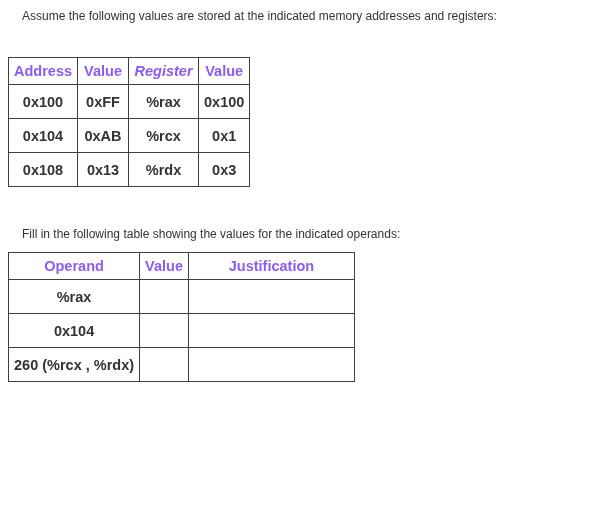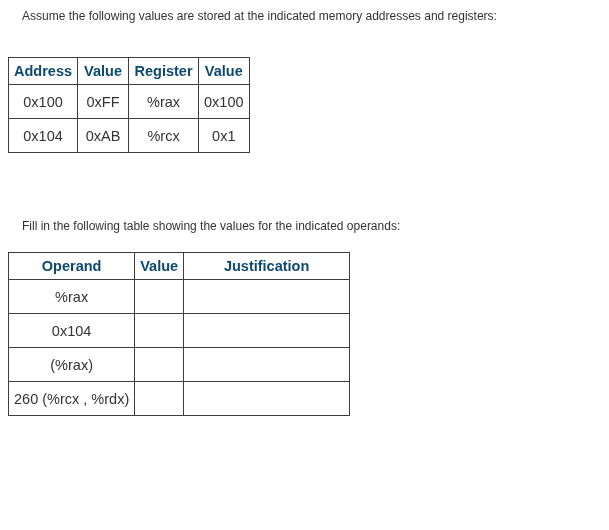--- a/index.html
+++ b/index.html
@@ -16,21 +16,21 @@
   }
   .para {
     position: absolute;
     left: 8px;
     font-size: 12px;
     color: #333333;
     white-space: nowrap;
     margin-left: 14px;
   }
   .intro { top: 9px; }
-  .fill  { top: 219px; }
+  .fill  { top: 227px; }
 
   table {
     position: absolute;
     left: 8px;
     border-collapse: collapse;
     table-layout: fixed;
     font-size: 14.5px;
     color: #333333;
   }
   .mem-table { top: 57px; }
@@ -39,29 +39,29 @@
   th, td {
     border: 1.5px solid #3f3f3f;
     text-align: center;
     vertical-align: middle;
     padding: 0 5px;
     overflow: hidden;
     white-space: nowrap;
   }
   th {
     font-weight: bold;
-    color: #0c4a6e;
+    color: #8b5cf6;
     height: 27px;
   }
-  td { height: 34px; }
+  td { height: 34px; font-weight: bold; }
 
   
   .mem-table .c-addr  { width: 68px; }
   .mem-table .c-val1  { width: 51px; }
-  .mem-table .c-reg   { width: 70px; }
+  .mem-table .c-reg   { width: 70px; font-style: italic; }
   .mem-table .c-val2  { width: 50px; }
 
   
   .op-table .c-operand { width: 125px; }
   .op-table .c-value   { width: 48px; }
   .op-table .c-just    { width: 166px; }
 </style>
 </head>
 <body>
 
@@ -84,20 +84,26 @@
         <td>0xFF</td>
         <td>%rax</td>
         <td>0x100</td>
       </tr>
       <tr>
         <td>0x104</td>
         <td>0xAB</td>
         <td>%rcx</td>
         <td>0x1</td>
       </tr>
+      <tr>
+        <td>0x108</td>
+        <td>0x13</td>
+        <td>%rdx</td>
+        <td>0x3</td>
+      </tr>
     </tbody>
   </table>
 
   <p class="para fill">Fill in the following table showing the values for the indicated operands:</p>
 
   <table class="op-table">
     <thead>
       <tr>
         <th class="c-operand">Operand</th>
         <th class="c-value">Value</th>
@@ -109,25 +115,20 @@
         <td>%rax</td>
         <td></td>
         <td></td>
       </tr>
       <tr>
         <td>0x104</td>
         <td></td>
         <td></td>
       </tr>
       <tr>
-        <td>(%rax)</td>
-        <td></td>
-        <td></td>
-      </tr>
-      <tr>
         <td>260 (%rcx , %rdx)</td>
         <td></td>
         <td></td>
       </tr>
     </tbody>
   </table>
 
 </div>
 
 </body></html>

